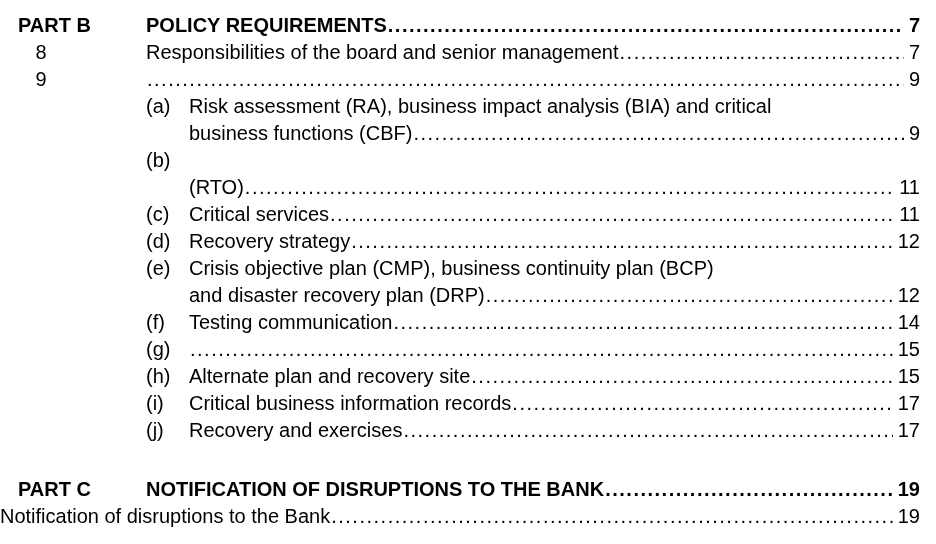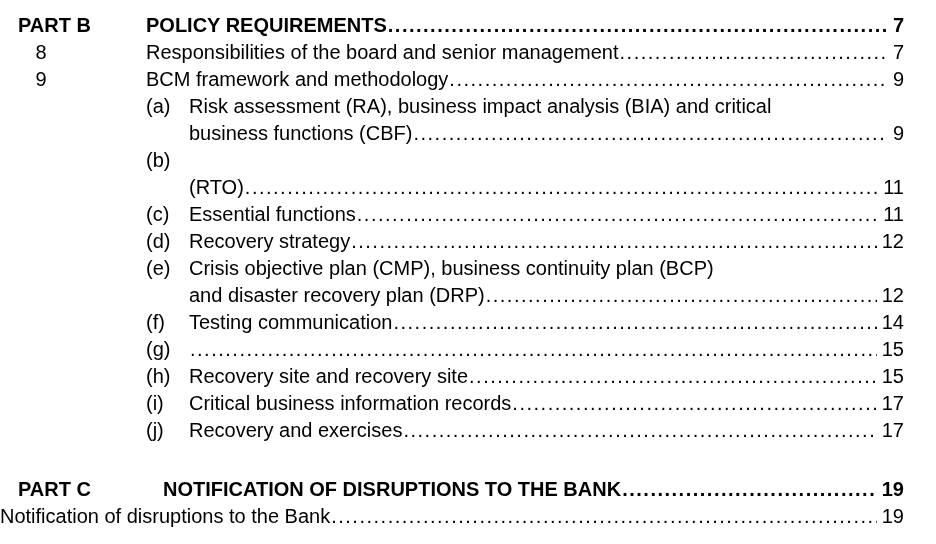--- a/index.html
+++ b/index.html
@@ -16,40 +16,40 @@
     padding-top: 12px;
     overflow: hidden;
     font-size: 20px;
     line-height: 27px;
   }
   .toc-line {
     display: flex;
     align-items: flex-start;
   }
   .toc-line.bold { font-weight: bold; }
-  .toc-line.section-gap { margin-top: 32px; gap: 17px; }
+  .toc-line.section-gap { margin-top: 32px; }
   .gutter {
     flex: 0 0 146px;
     white-space: nowrap;
   }
   .gutter-text.part {
     display: inline-block;
     padding-left: 18px;
     font-weight: bold;
   }
   .gutter-text.num {
     display: inline-block;
     width: 46px;
     margin-left: 18px;
     text-align: center;
   }
   .content {
     flex: 1 1 auto;
     min-width: 0;
-    margin-right: 32px;
+    margin-right: 16px;
     display: flex;
     align-items: baseline;
   }
   .sublabel {
     flex: 0 0 43px;
     white-space: nowrap;
   }
   .entry-text {
     flex: 0 0 auto;
     white-space: nowrap;
@@ -94,21 +94,20 @@
       <span class="dots">........................................................................................................................................................................................................</span>
       <span class="page-num">7</span>
     </div>
   </div>
       <div class="toc-line">
     <div class="gutter">
       <span class="gutter-text num">9</span>
     </div>
     <div class="content">
 
-      <span class="entry-text">BCM framework and methodology</span>
       <span class="dots">........................................................................................................................................................................................................</span>
       <span class="page-num">9</span>
     </div>
   </div>
       <div class="toc-line">
     <div class="gutter">
       <span class="gutter-text"></span>
     </div>
     <div class="content">
       <span class="sublabel">(a)</span>
@@ -146,21 +145,21 @@
       <span class="dots">........................................................................................................................................................................................................</span>
       <span class="page-num">11</span>
     </div>
   </div>
       <div class="toc-line">
     <div class="gutter">
       <span class="gutter-text"></span>
     </div>
     <div class="content">
       <span class="sublabel">(c)</span>
-      <span class="entry-text">Essential functions</span>
+      <span class="entry-text">Critical services</span>
       <span class="dots">........................................................................................................................................................................................................</span>
       <span class="page-num">11</span>
     </div>
   </div>
       <div class="toc-line">
     <div class="gutter">
       <span class="gutter-text"></span>
     </div>
     <div class="content">
       <span class="sublabel">(d)</span>
@@ -210,21 +209,21 @@
       <span class="dots">........................................................................................................................................................................................................</span>
       <span class="page-num">15</span>
     </div>
   </div>
       <div class="toc-line">
     <div class="gutter">
       <span class="gutter-text"></span>
     </div>
     <div class="content">
       <span class="sublabel">(h)</span>
-      <span class="entry-text">Recovery site and recovery site</span>
+      <span class="entry-text">Alternate plan and recovery site</span>
       <span class="dots">........................................................................................................................................................................................................</span>
       <span class="page-num">15</span>
     </div>
   </div>
       <div class="toc-line">
     <div class="gutter">
       <span class="gutter-text"></span>
     </div>
     <div class="content">
       <span class="sublabel">(i)</span>

